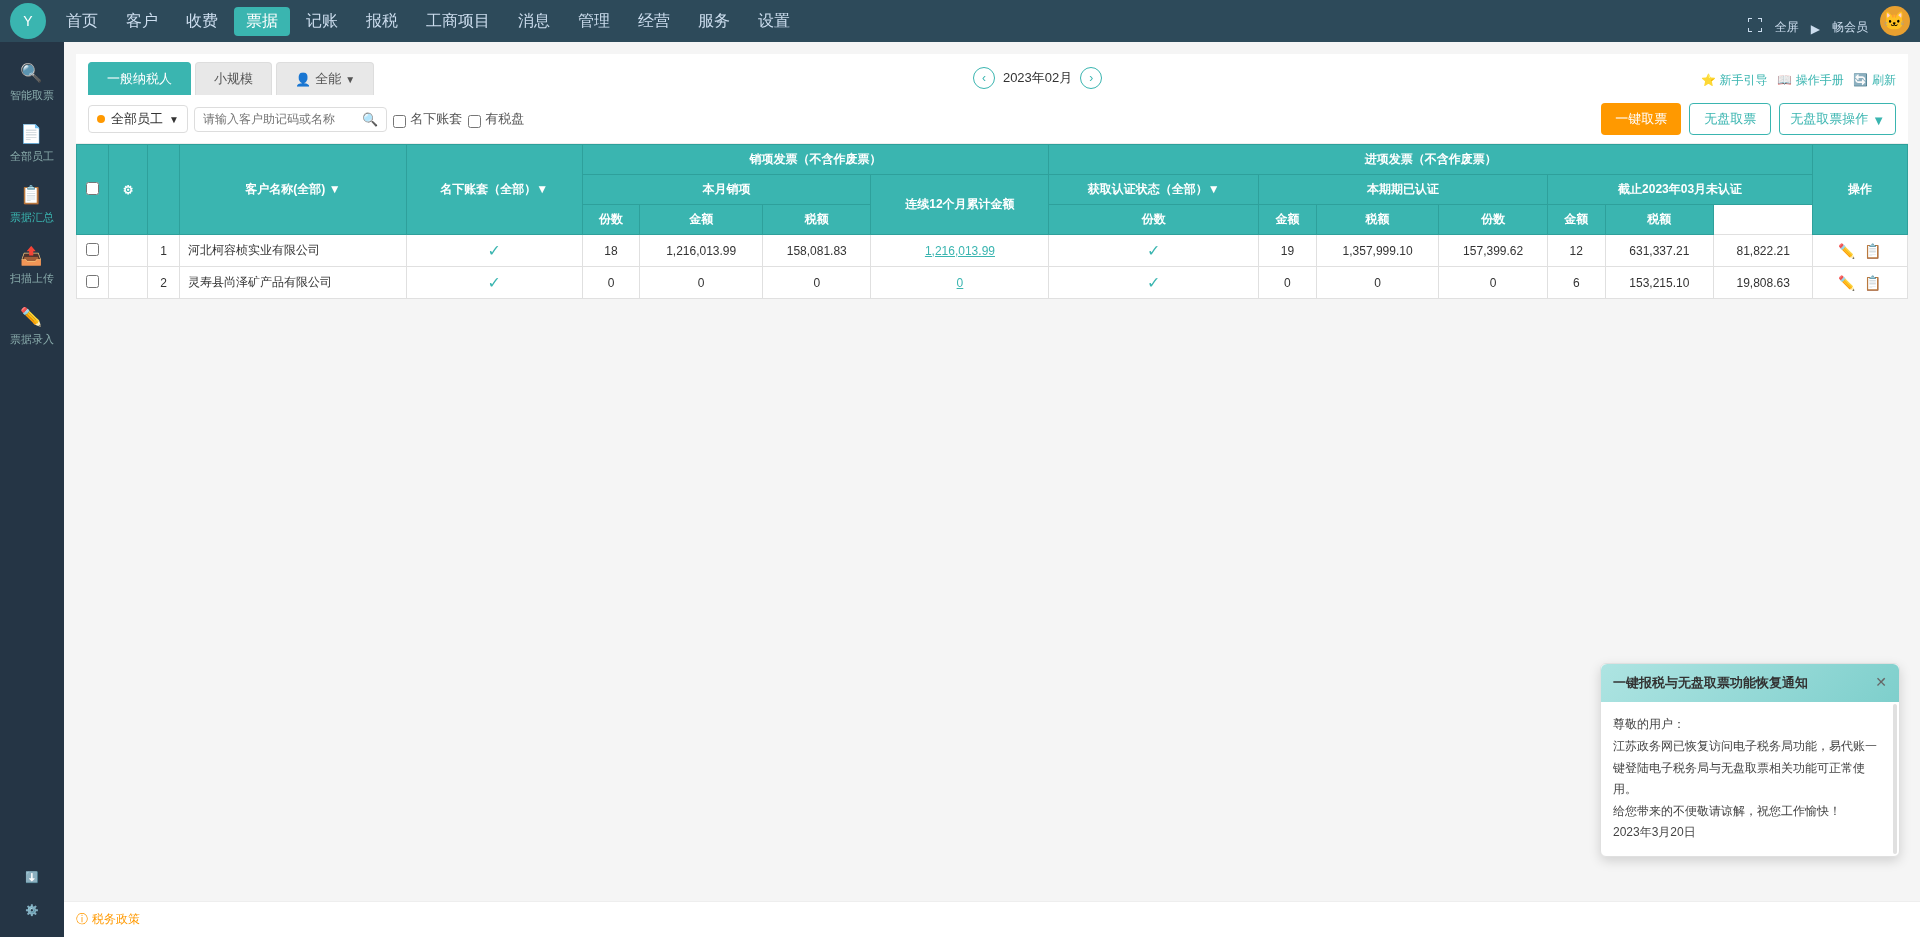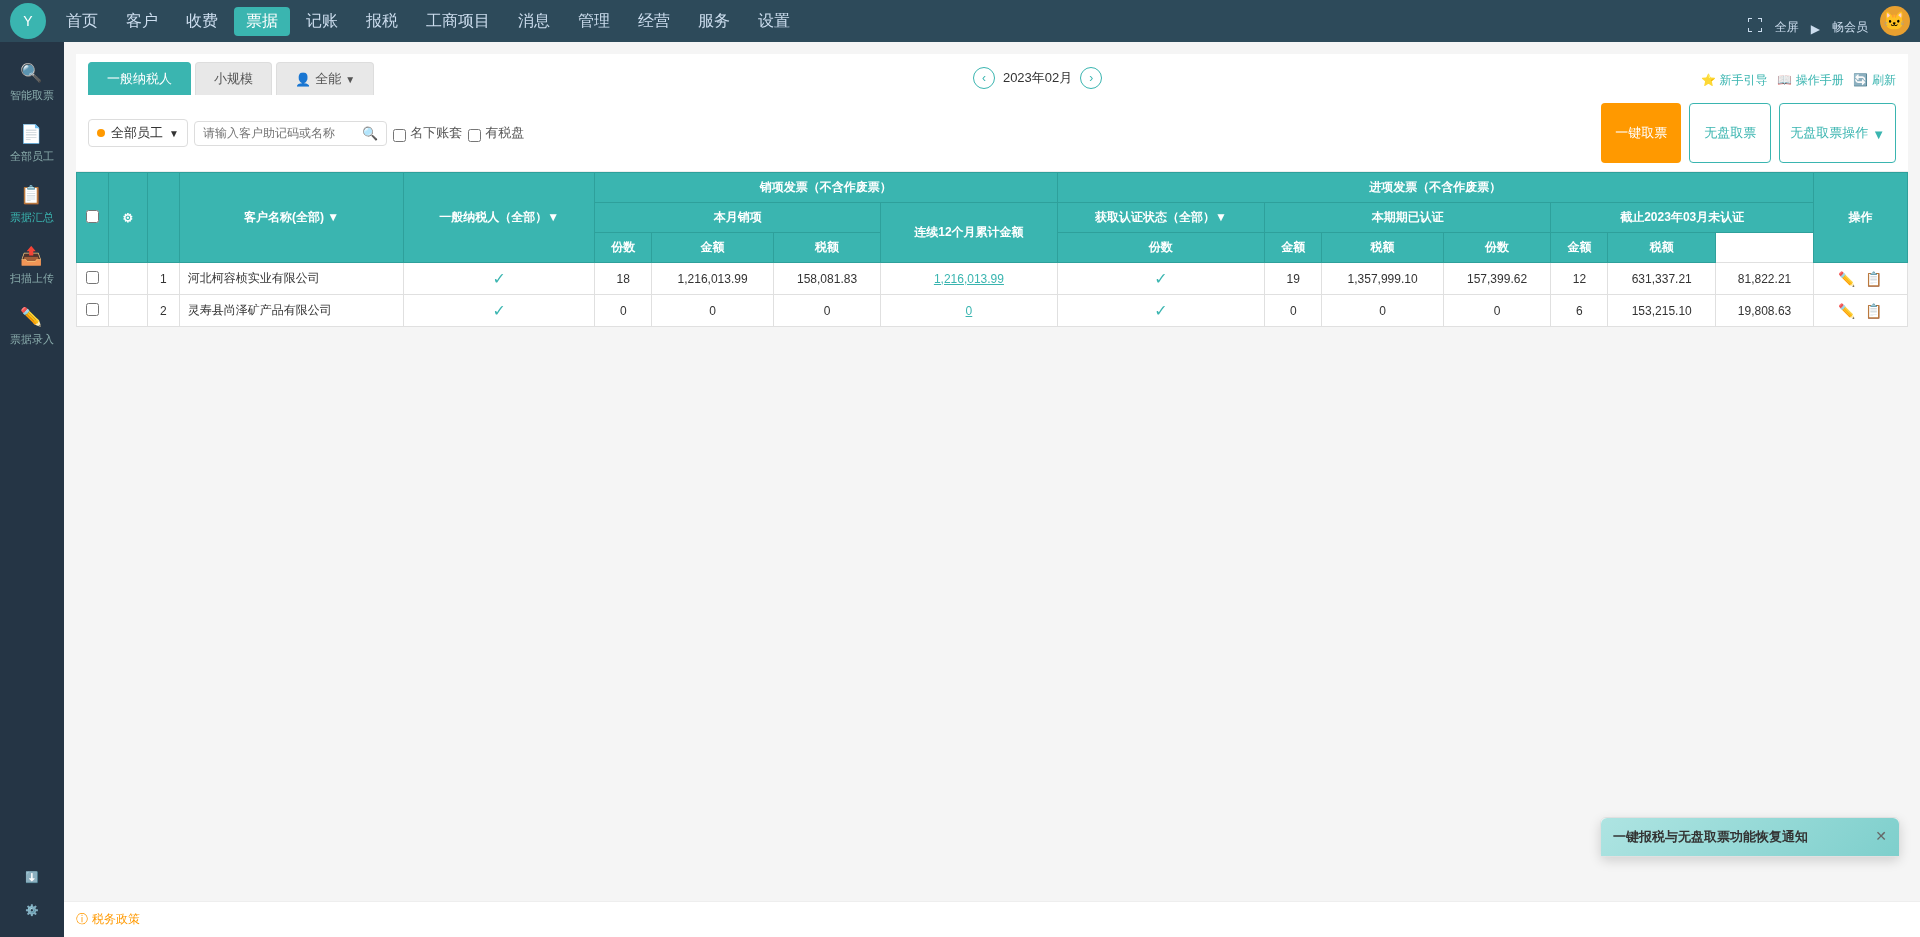--- a/index.html
+++ b/index.html
@@ -160,21 +160,21 @@
       border-radius: 4px;
       padding: 6px 14px;
       cursor: pointer;
       font-size: 13px;
     }
     .btn-dropdown {
       background: #fff;
       color: #3ab5b0;
       border: 1px solid #3ab5b0;
       border-radius: 4px;
-      padding: 20px 10px;
+      padding: 6px 10px;
       cursor: pointer;
       font-size: 13px;
       display: flex; align-items: flex-end; gap: 4px;
     }
 
     
     .table-wrapper {
       background: #fff;
       overflow-x: auto;
     }
@@ -446,21 +446,21 @@
               <input type="checkbox" style="">
             </th>
             <th rowspan="3">
               <span>⚙</span>
             </th>
             <th rowspan="3" class="num-col"></th>
             <th rowspan="3" style="min-width:150px;">
               <span>客户名称(全部) ▼</span>
             </th>
             <th rowspan="3" style="min-width:80px;">
-              <span>一般纳税人（全部）▼</span>
+              <span>名下账套（全部）▼</span>
             </th>
             <th colspan="4">
               <span>销项发票（不含作废票）</span>
             </th>
             <th colspan="7">
               <span>进项发票（不含作废票）</span>
             </th>
             <th rowspan="3">操作</th>
           </tr>
           <tr>
@@ -537,20 +537,21 @@
     </div>
 
   </div>
 </div>
 
 <div class="notification-popup">
   <div class="notification-header">
     <span class="notification-title">一键报税与无盘取票功能恢复通知</span>
     <span class="notification-close">✕</span>
   </div>
+  <div class="notification-body" id="notification-body-text">尊敬的用户：<br>江苏政务网已恢复访问电子税务局功能，易代账一键登陆电子税务局与无盘取票相关功能可正常使用。<br>给您带来的不便敬请谅解，祝您工作愉快！<br>2023年3月20日</div>
   <div class="notification-scrollbar"></div>
 </div>
 
 <div class="bottom-bar">
   <div class="tax-policy-link">
     <span>ⓘ</span>
     <span>税务政策</span>
   </div>
 </div>
 

